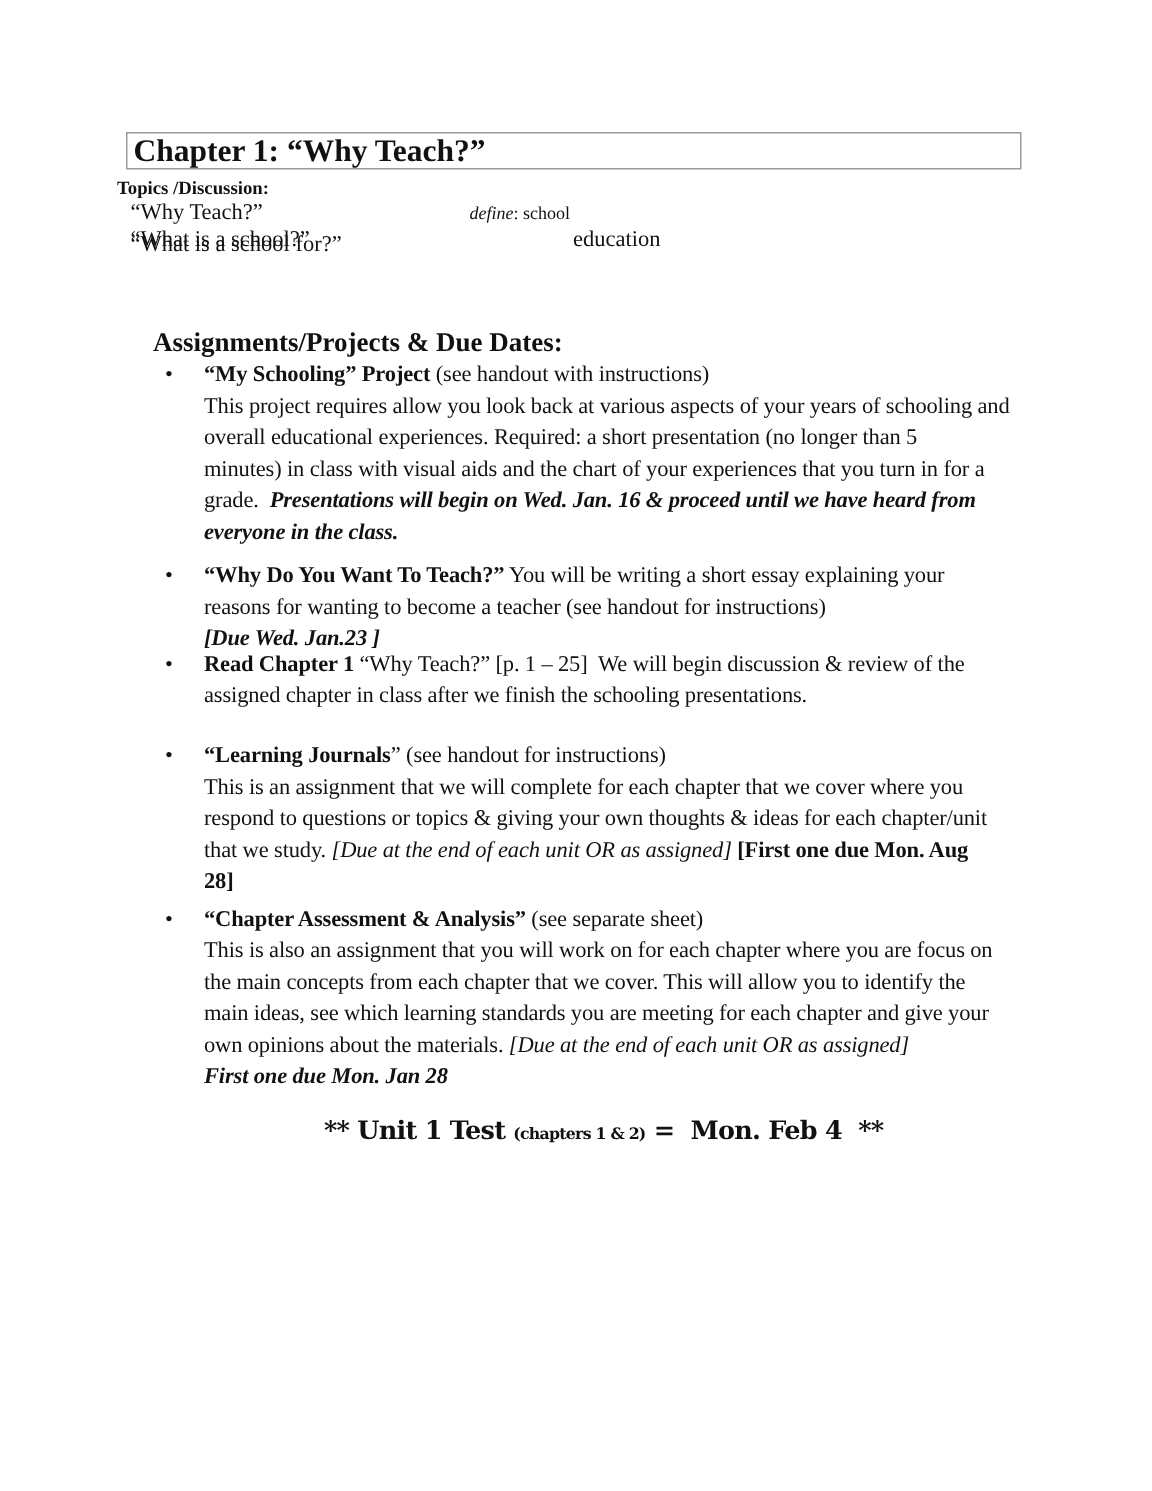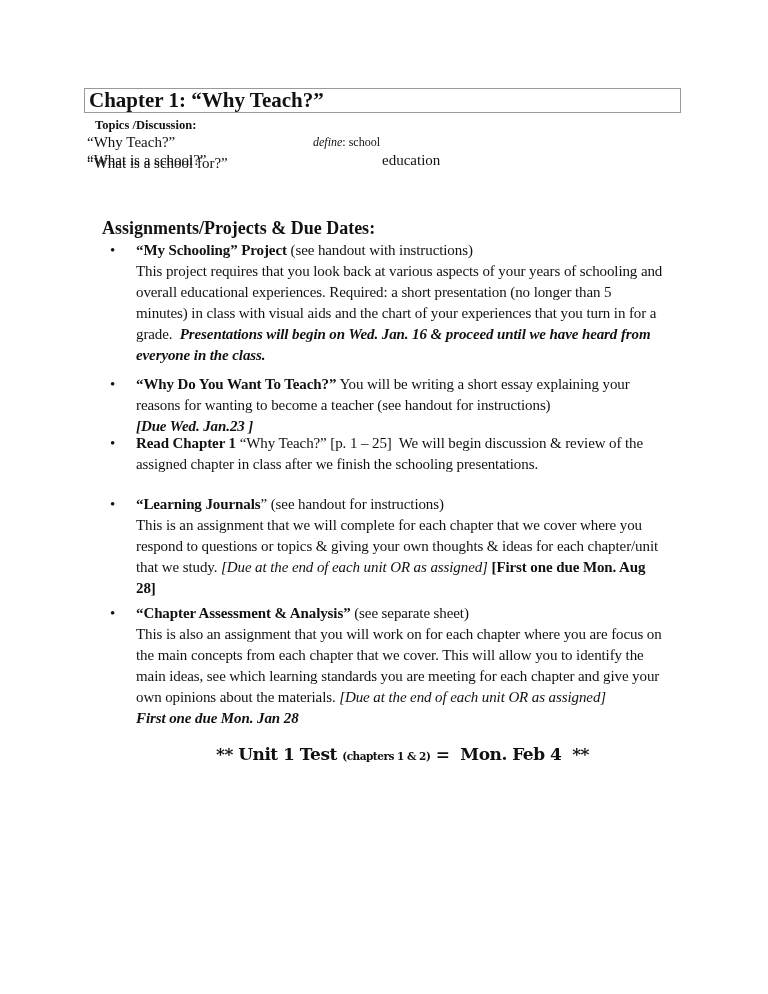--- a/index.html
+++ b/index.html
@@ -34,21 +34,21 @@
       position: absolute;
       left: 4px;
       top: -1px;
       font-size: 21px;
       font-weight: bold;
       line-height: 25px;
       white-space: nowrap;
     }
     .topics-label {
       position: absolute;
-      left: 95px;
+      left: 78px;
       top: 117px;
       font-size: 12.5px;
       font-weight: bold;
       line-height: 16px;
     }
     .topic {
       position: absolute;
       left: 87px;
       font-size: 15px;
       line-height: 18px;
@@ -145,21 +145,21 @@
 
   <div class="define-label"><em>define</em><span>:  school</span></div>
   <div class="define-term2">education</div>
 
   <h2 class="section-heading">Assignments/Projects &amp; Due Dates:</h2>
 
   <div class="item" style="top:240px;">
     <span class="bullet">•</span>
     <div class="item-body">
       <span class="line"><b>“My Schooling” Project</b><span> (see handout with instructions)</span></span>
-      <span class="line">This project requires that you look back at various aspects of your years of schooling and</span>
+      <span class="line">This project requires allow you look back at various aspects of your years of schooling and</span>
       <span class="line">overall educational experiences.  Required: a short presentation (no longer than 5</span>
       <span class="line">minutes) in class with visual aids and the chart of your experiences that you turn in for a</span>
       <span class="line"><span style="white-space:pre;">grade.  </span><span class="bi">Presentations will begin on Wed. Jan. 16 &amp; proceed until we have heard from</span></span>
       <span class="line bi">everyone in the class.</span>
     </div>
   </div>
 
   <div class="item" style="top:374px;">
     <span class="bullet">•</span>
     <div class="item-body">

